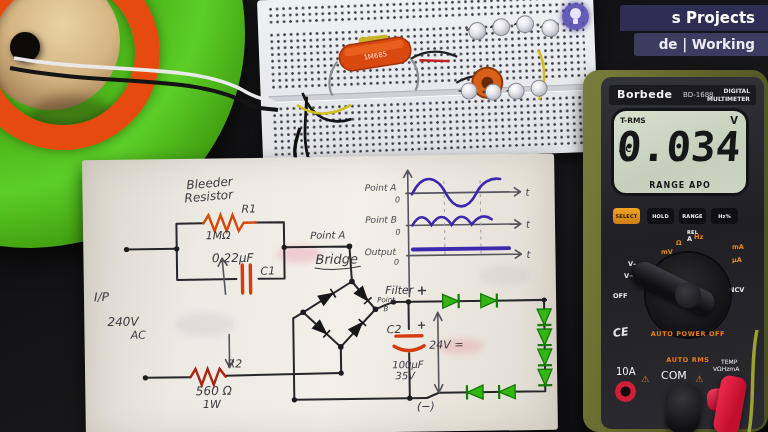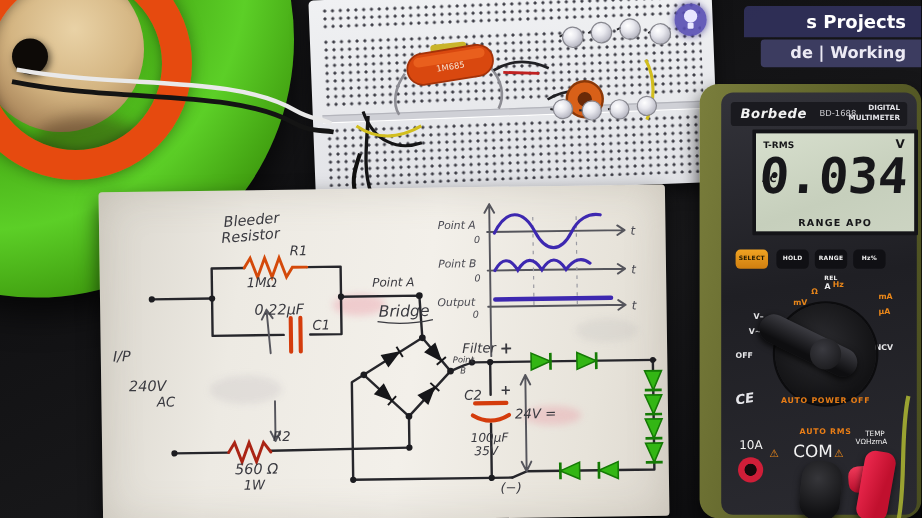--- a/index.html
+++ b/index.html
@@ -48,24 +48,24 @@
   .hand{font-style:italic;}
   
   .dmm{left:583px;top:70px;width:185px;height:362px;}
   .holster{left:0;top:0;right:0;bottom:0;border-radius:16px;
     background:linear-gradient(100deg,#7a7e3c,#5c6028 55%,#494d20);
     box-shadow:0 8px 16px rgba(0,0,0,.7);}
   .dmm-body{left:18px;top:7px;right:4px;bottom:3px;border-radius:10px;
     background:linear-gradient(170deg,#33333a,#1f1f24 45%,#2a2a30);}
   .brandbar{left:26px;top:15px;right:12px;height:20px;background:#1a1a1f;border-radius:3px;
     color:#f2f2f2;}
-  .brand{left:8px;top:3px;font-size:11px;font-weight:bold;letter-spacing:.5px;font-style:italic;}
+  .brand{left:8px;top:3px;font-size:11px;font-weight:bold;letter-spacing:.5px;}
   .model{left:74px;top:6px;font-size:7px;color:#cfcfd4;}
   .mtype{right:6px;top:2px;font-size:6px;text-align:right;line-height:8px;color:#e4e4e8;font-weight:bold;}
-  .lcd{left:44px;top:38px;width:132px;height:82px;border-radius:1px;border:3px solid #141418;
+  .lcd{left:28px;top:38px;width:132px;height:82px;border-radius:15px;border:3px solid #141418;
     background:linear-gradient(160deg,#d7dfcd,#c6cfbc 60%,#ccd4c2);color:#17171a;}
   .lcd .trms{left:6px;top:5px;font-size:7.5px;font-weight:bold;}
   .lcd .unit{right:8px;top:4px;font-size:10px;font-weight:bold;}
   .lcd .ac{left:5px;top:34px;font-size:8px;font-weight:bold;}
   .lcd .val{right:6px;top:12px;font-family:"DejaVu Sans Mono",monospace;font-weight:bold;
     font-size:41px;letter-spacing:0px;transform:skewX(-4deg);}
   .lcd .apo{left:0;right:0;bottom:3px;text-align:center;font-size:8px;font-weight:bold;letter-spacing:1px;}
   .btn{top:138px;width:27px;height:16px;border-radius:4px;background:#101014;color:#f0f0f0;
     font-size:5px;font-weight:bold;text-align:center;line-height:16px;letter-spacing:.2px;}
   .btn.sel{background:linear-gradient(#f0a322,#d07f10);color:#231a02;}
@@ -362,21 +362,21 @@
       <div class="ab knob-cap"></div>
     </div>
 
     <span class="ab footer-orange" style="top:260px;">AUTO POWER OFF</span>
     <span class="ab footer-orange" style="top:286px;">AUTO RMS</span>
     <span class="ab ce">CE</span>
 
     <span class="ab jlbl" style="left:33px;top:296px;font-size:10px;">10A</span>
     <div class="ab jack-red"></div>
     <span class="ab warn" style="left:58px;top:304px;">⚠</span>
-    <span class="ab jlbl" style="left:78px;top:299px;font-size:14px;">COM</span>
+    <span class="ab jlbl" style="left:78px;top:299px;font-size:11px;">COM</span>
     <span class="ab warn" style="left:112px;top:304px;">⚠</span>
     <span class="ab jlbl" style="left:138px;top:288px;font-size:6px;">TEMP</span>
     <span class="ab jlbl" style="left:130px;top:295px;font-size:6px;">VΩHzmA</span>
     <div class="ab probe-black"></div>
     <div class="ab probe-red-h"></div>
     <div class="ab probe-red-v"></div>
   </div>
 
   <svg class="ab" style="left:0;top:0" width="768" height="432" viewBox="0 0 768 432" pointer-events="none">
     <path d="M757,330 C750,362 755,400 749,432" stroke="#9aa231" stroke-width="3.5" fill="none"></path>

